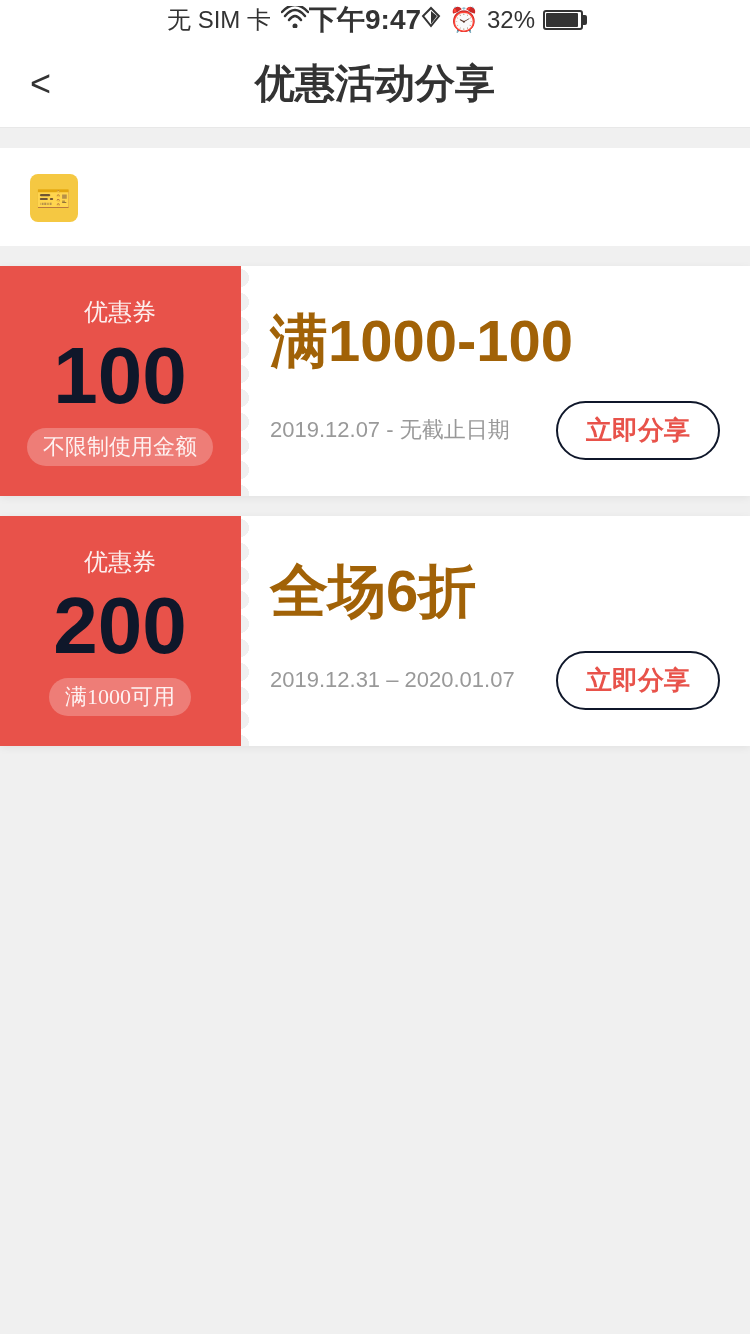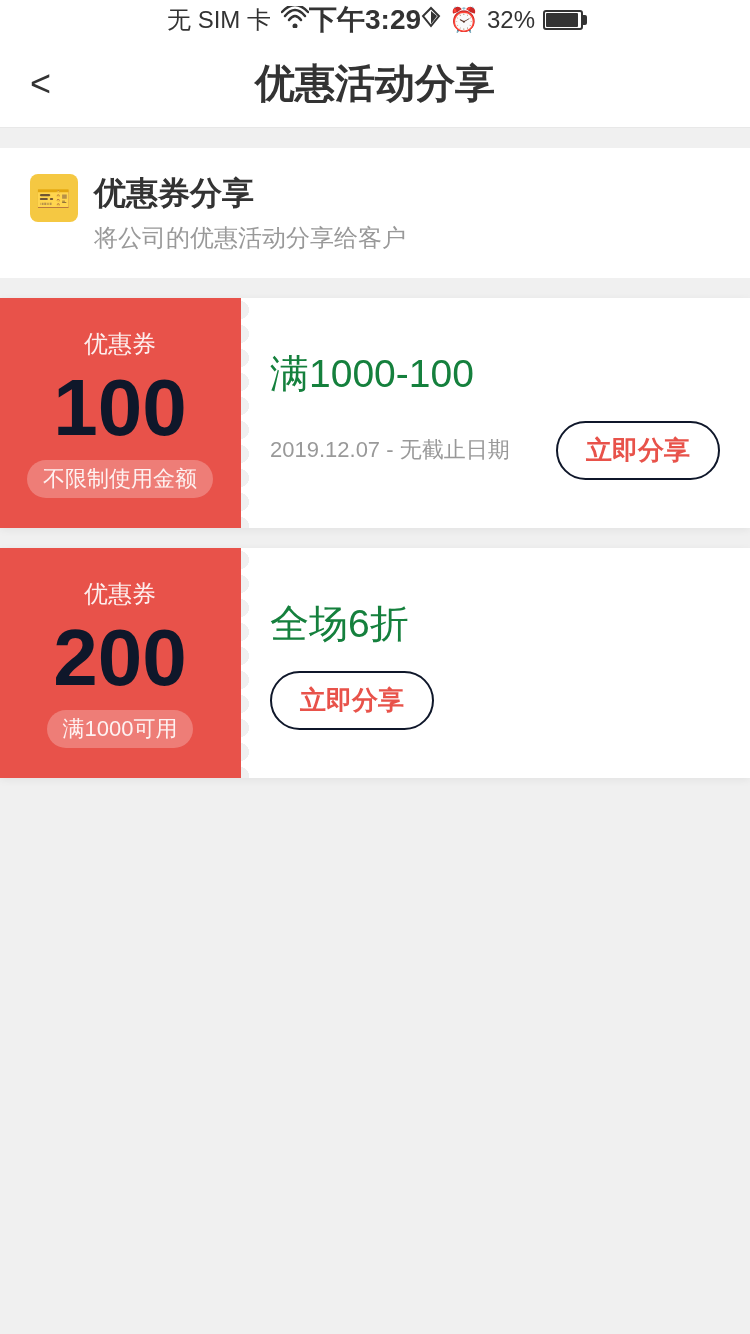--- a/index.html
+++ b/index.html
@@ -175,32 +175,33 @@
 
     .coupon-tag { font-size: 24px; color: rgba(255,255,255,0.9); margin-bottom: 8px; }
     .coupon-amount { font-size: 80px; font-weight: 700; color: #0f172a; line-height: 1; margin-bottom: 12px; }
     .coupon-condition {
       font-size: 22px;
       color: rgba(255,255,255,0.9);
       background: rgba(255,255,255,0.25);
       border-radius: 20px;
       padding: 4px 16px;
       text-align: center;
+      font-family: Liberation Serif, serif;
     }
 
     
     .coupon-right {
       flex: 1;
       padding: 24px 30px;
       display: flex;
       flex-direction: column;
       justify-content: center;
       gap: 20px;
     }
-    .coupon-name { font-size: 39px; font-weight: 400; color: #15803d; }
+    .coupon-name { font-size: 58px; font-weight: 700; color: #a16207; }
     .coupon-footer {
       display: flex;
       align-items: center;
       justify-content: space-between;
       gap: 23px;
     }
     .coupon-date { font-size: 22px; color: #999; }
     .share-btn {
       border: 2px solid #0f172a;
       color: #e8524a;
@@ -225,21 +226,21 @@
     <span>
       <svg width="28" height="22" viewBox="0 0 28 22">
         <path d="M14 18 Q14 22 14 22 Q13 22 13 21 Q13 19 14 18 Z" fill="#333"></path>
         <circle cx="14" cy="20" r="2.5" fill="#333"></circle>
         <path d="M8 14 Q11 10 14 10 Q17 10 20 14" stroke="#333" stroke-width="2.5" fill="none" stroke-linecap="round"></path>
         <path d="M4 10 Q9 4 14 4 Q19 4 24 10" stroke="#333" stroke-width="2.5" fill="none" stroke-linecap="round"></path>
         <path d="M1 6 Q7.5 -1 14 -1 Q20.5 -1 27 6" stroke="#333" stroke-width="2.5" fill="none" stroke-linecap="round"></path>
       </svg>
     </span>
   </div>
-  <div class="status-center">下午3:29</div>
+  <div class="status-center">下午9:47</div>
   <div class="status-right">
     <span>
       <svg width="20" height="22" viewBox="0 0 20 22" fill="#333">
           <path d="M10 2 L18 10 L10 20 L2 10 Z" stroke="#333" stroke-width="2" fill="none"></path>
           <path d="M10 5 L16 10 L10 18" fill="#333"></path>
         </svg>
     </span>
     <span>⏰</span>
     <span>32%</span>
     <span class="battery-icon">
@@ -251,24 +252,20 @@
 <div class="nav-bar">
   <div class="nav-back">&lt;</div>
   <div class="nav-title">优惠活动分享</div>
 </div>
 
 <div class="content">
 
   <div class="section-header">
     <div class="section-icon">
       <span>🎫</span>
-    </div>
-    <div class="section-text-group">
-      <div class="section-title">优惠券分享</div>
-      <div class="section-desc">将公司的优惠活动分享给客户</div>
     </div>
   </div>
 
   <div class="coupon-list">
 
     <div class="coupon-card">
       <div class="coupon-left">
         <div class="coupon-tag">优惠券</div>
         <div class="coupon-amount">100</div>
         <div class="coupon-condition">不限制使用金额</div>
@@ -286,20 +283,21 @@
     <div class="coupon-card">
       <div class="coupon-left">
         <div class="coupon-tag">优惠券</div>
         <div class="coupon-amount">200</div>
         <div class="coupon-condition">满1000可用</div>
         <div class="coupon-divider"></div>
       </div>
       <div class="coupon-right">
         <div class="coupon-name">全场6折</div>
         <div class="coupon-footer">
+          <span class="coupon-date">2019.12.31 – 2020.01.07</span>
           <button class="share-btn">立即分享</button>
         </div>
       </div>
     </div>
   </div>
 
   <div class="spacer"></div>
 </div>
 
 </body></html>

